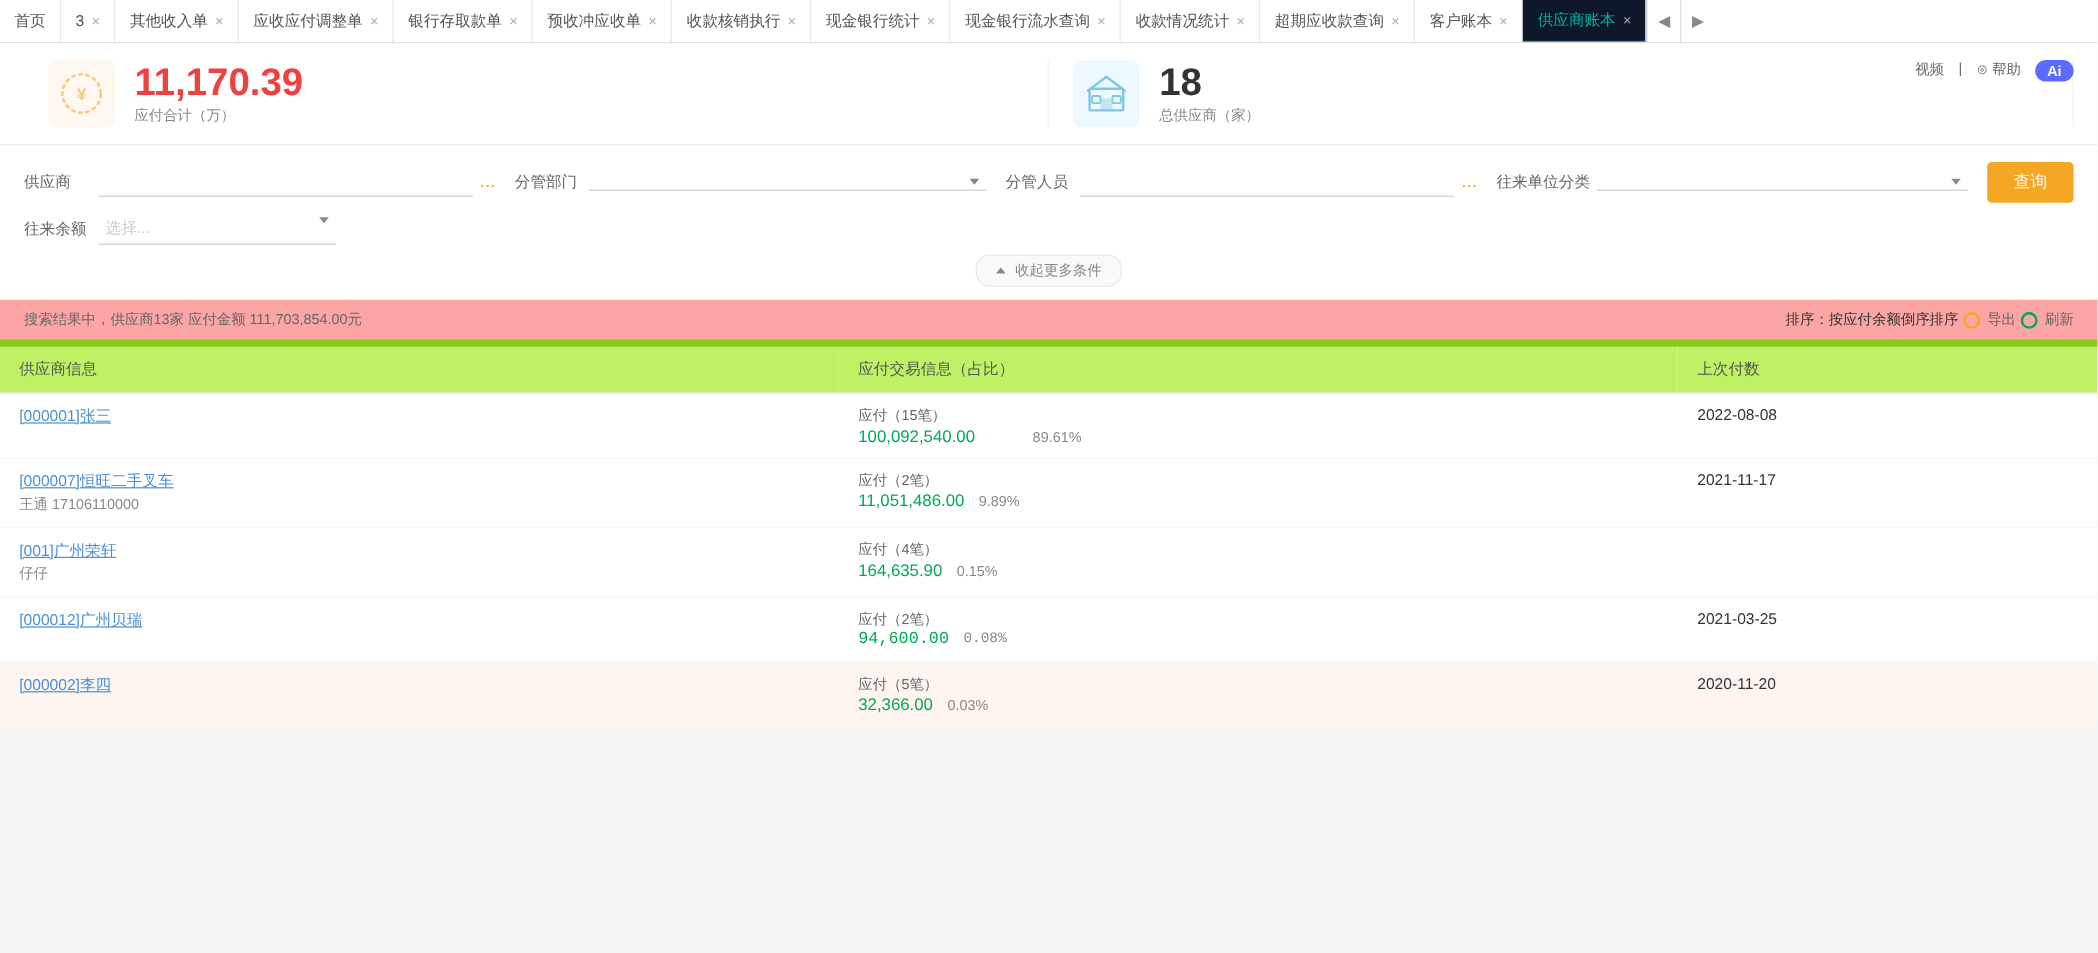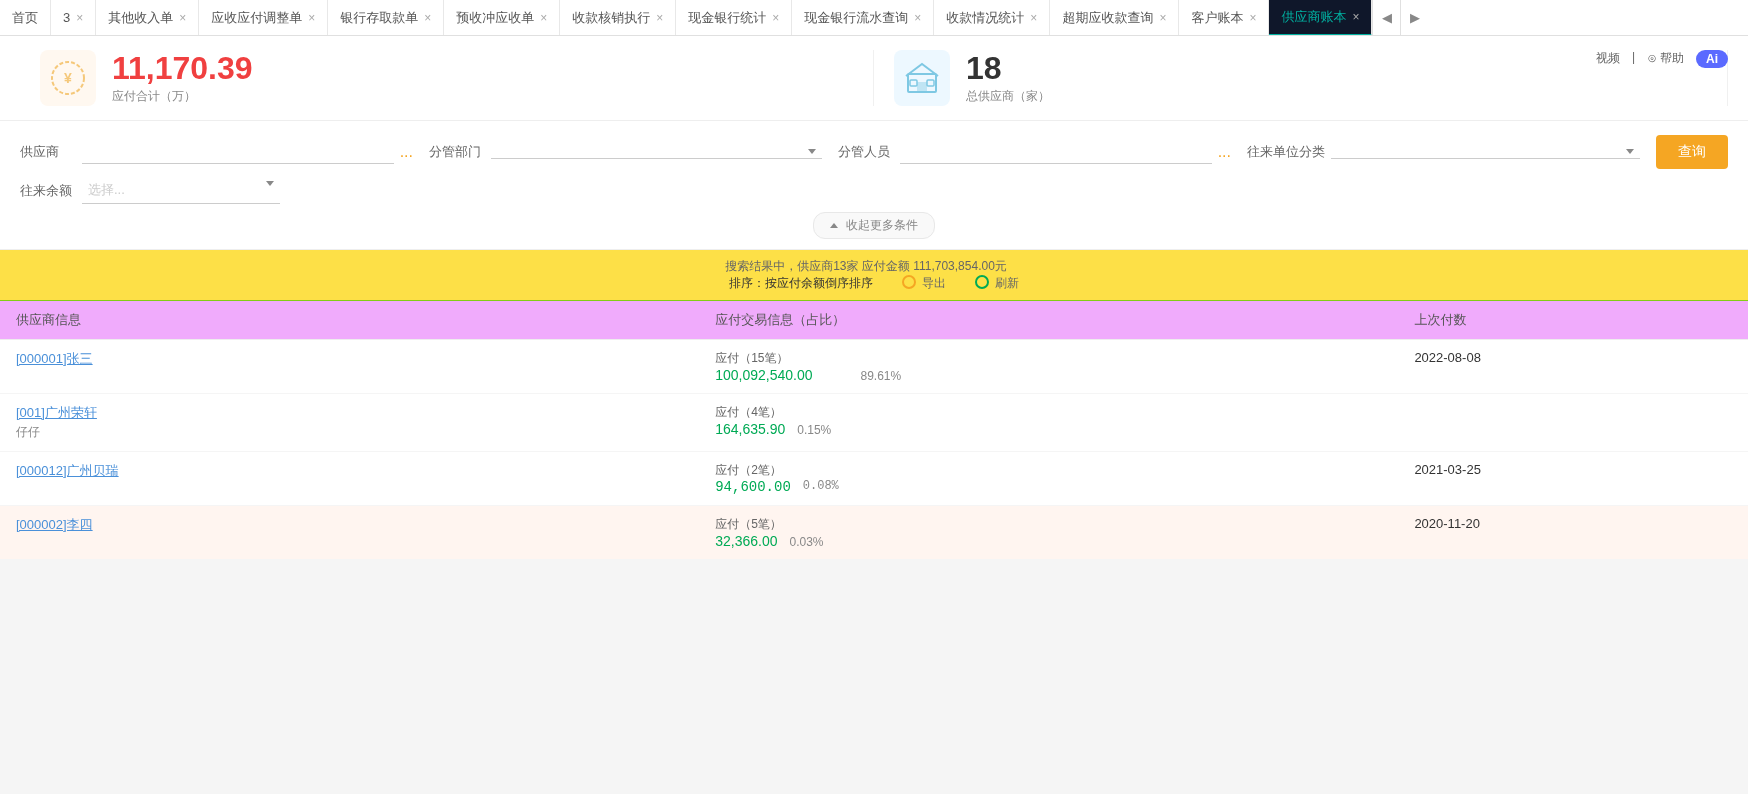--- a/index.html
+++ b/index.html
@@ -63,30 +63,30 @@
       text-align: center; margin-top: 4px;
     }
     .collapse-btn {
       display: inline-flex; align-items: center; gap: 4px; color: #888; font-size: 12px; cursor: pointer;
       background: #f9f9f9; padding: 4px 16px; border-radius: 12px; border: 1px solid #e8e8e8;
     }
 
     
     .results-bar {
       display: flex; align-items: center; justify-content: space-between;
-      background: #fde047; padding: 8px 20px; border-bottom: 1px solid #84cc16; font-size: 12px; color: #666; flex-direction: column;
+      background: #fca5a5; padding: 8px 20px; border-bottom: 6px solid #84cc16; font-size: 12px; color: #666;
     }
     .results-left span { margin-right: 16px; }
-    .results-right { display: flex; align-items: center; gap: 29px; }
+    .results-right { display: flex; align-items: center; gap: 4px; }
     .sort-btn { color: #333; font-size: 12px; cursor: pointer; }
-    .action-btn { display: flex; align-items: flex-start; gap: 4px; cursor: pointer; color: #666; font-size: 12px; }
+    .action-btn { display: flex; align-items: center; gap: 4px; cursor: pointer; color: #666; font-size: 12px; }
 
     
     .data-table { width: 100%; border-collapse: collapse; background: #fff; }
-    .data-table thead tr { background: #f0abfc; }
+    .data-table thead tr { background: #bef264; }
     .data-table th {
       text-align: left; padding: 10px 16px; font-size: 13px; color: #555; font-weight: 500;
       border-bottom: 1px solid #eee;
     }
     .data-table td {
       padding: 10px 16px; font-size: 13px; color: #333; border-bottom: 1px solid #f5f5f5; vertical-align: top;
     }
     .data-table tr:last-child td { border-bottom: none; }
     .data-table tr.highlighted { background: #fff5f0; }
     .supplier-link { color: #4a90d9; text-decoration: underline; cursor: pointer; font-size: 13px; text-align: right; }
@@ -302,20 +302,31 @@
           <td>
             <div><span class="tx-label">应付</span><span class="tx-count">（15笔）</span></div>
             <div style="display: flex; align-items: baseline; gap: 36px;">
               <span class="amount-green">100,092,540.00</span>
               <span class="pct">89.61%</span>
             </div>
           </td>
           <td class="date-text">2022-08-08</td>
         </tr>
         <tr>
+          <td><a class="supplier-link">[000007]恒旺二手叉车</a><div class="supplier-sub">王通  17106110000</div></td>
+          <td>
+            <div><span class="tx-label">应付</span><span class="tx-count">（2笔）</span></div>
+            <div style="display: flex; align-items: baseline;">
+              <span class="amount-green">11,051,486.00</span>
+              <span class="pct">9.89%</span>
+            </div>
+          </td>
+          <td class="date-text">2021-11-17</td>
+        </tr>
+        <tr>
           <td><a class="supplier-link">[001]广州荣轩</a><div class="supplier-sub">仔仔</div></td>
           <td>
             <div><span class="tx-label">应付</span><span class="tx-count">（4笔）</span></div>
             <div style="display: flex; align-items: baseline;">
               <span class="amount-green">164,635.90</span>
               <span class="pct">0.15%</span>
             </div>
           </td>
           <td class="date-text"></td>
         </tr>

